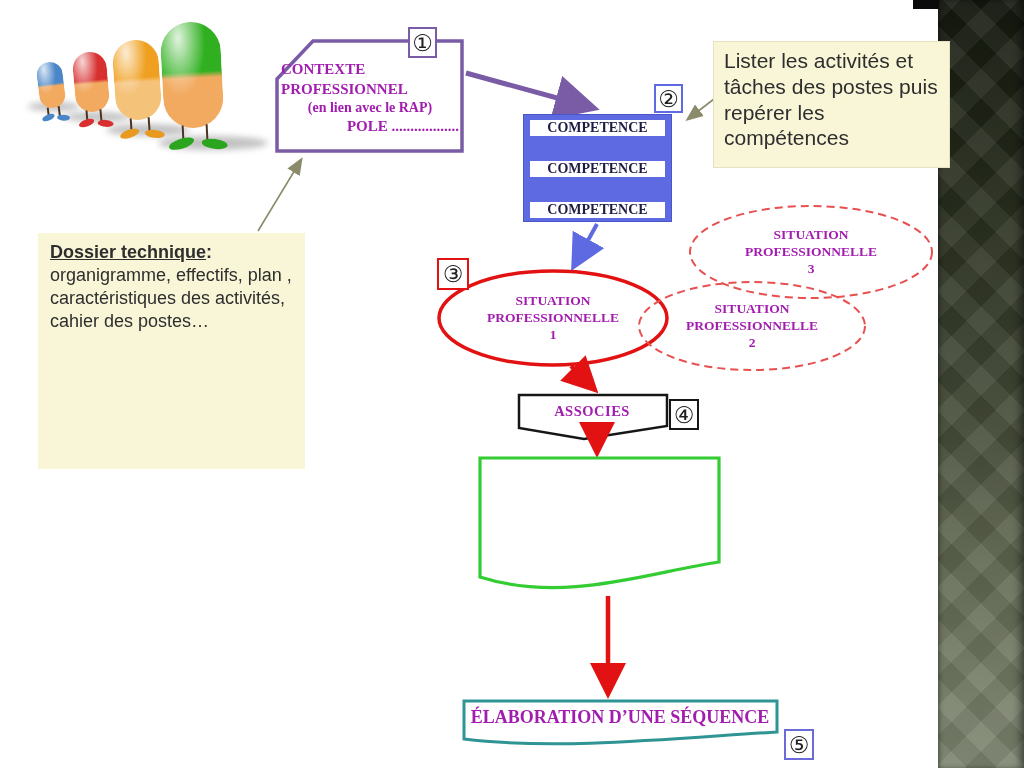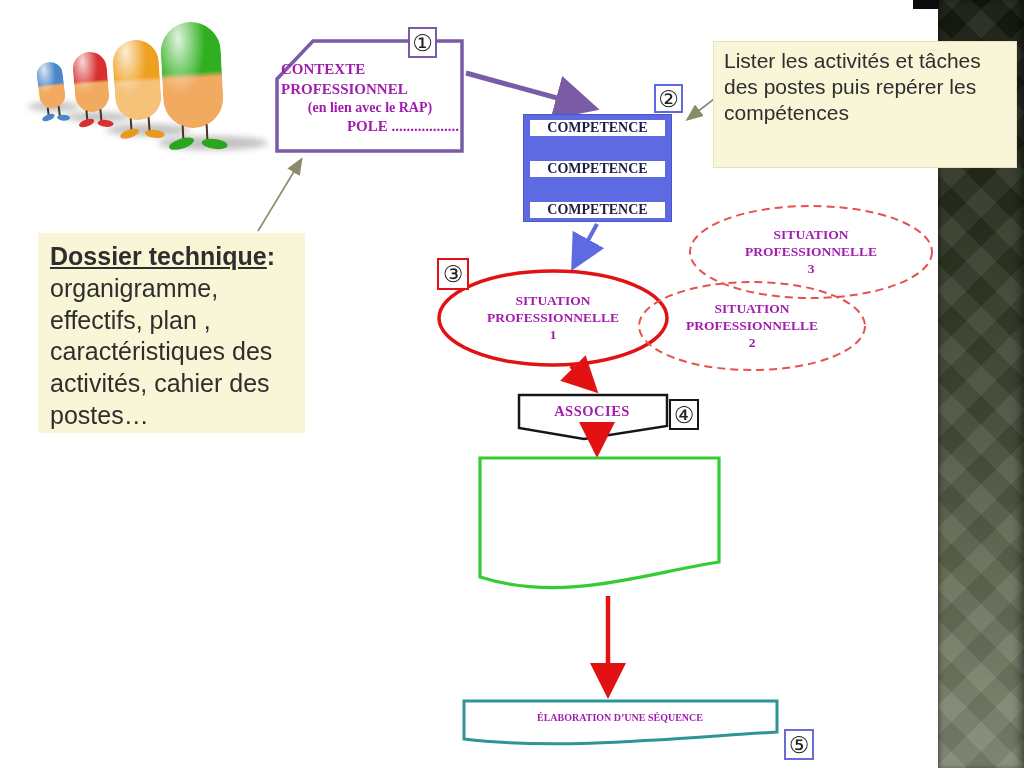--- a/index.html
+++ b/index.html
@@ -11,39 +11,39 @@
       repeating-linear-gradient(45deg, rgba(255,255,255,0.05) 0 21px, rgba(0,0,0,0.05) 21px 42px),
       repeating-linear-gradient(-45deg, rgba(255,255,255,0.05) 0 21px, rgba(0,0,0,0.05) 21px 42px),
       linear-gradient(180deg,#14180f 0%,#1d2215 12%,#2b3120 30%,#454c38 55%,#616952 75%,#777f69 92%,#7d8570 100%);
     box-shadow: inset -7px 0 9px -4px rgba(0,0,0,0.5), inset 3px 0 5px -2px rgba(0,0,0,0.45);}
   .corner{position:absolute;left:913px;top:0;width:26px;height:9px;background:#0b0b0b;z-index:2;}
   
   svg.diagram{position:absolute;left:0;top:0;z-index:2;pointer-events:none;}
   
   .note{position:absolute;background:#f9f6d8;border:1px solid #e6e2bd;color:#2e2e2e;z-index:3;
         box-sizing:border-box;}
-  .callout{left:713px;top:41px;width:304px;height:127px;padding:6px 10px;
+  .callout{left:713px;top:41px;width:237px;height:127px;padding:6px 10px;
            font-size:21px;line-height:1.23;}
-  .dossier{left:38px;top:233px;width:267px;height:200px;padding:8px 12px;
-           font-size:25px;line-height:1.27;border:none;}
+  .dossier{left:38px;top:233px;width:267px;height:236px;padding:8px 12px;
+           font-size:18px;line-height:1.27;border:none;}
   .dossier .ttl{font-weight:bold;text-decoration:underline;}
   .dossier .colon{font-weight:bold;}
   .dossier .body{display:block;}
   
   .dtxt{position:absolute;z-index:3;font-family:"Liberation Serif",serif;font-weight:bold;
         color:#a21caf;}
   .center{transform:translate(-50%,-50%);text-align:center;}
   .cx-text{left:281px;top:60px;width:178px;font-size:15px;line-height:1.3;}
   .cx-text .cx-line:nth-child(3){text-align:center;font-size:14px;}
   .cx-text .cx-line:nth-child(4){text-align:right;}
   .sp{width:210px;font-size:13.5px;line-height:1.25;}
   .an{font-size:14.5px;letter-spacing:.5px;}
   .ident{left:490px;top:464px;width:225px;font-size:13.5px;line-height:1.4;}
   .ident .id-line:nth-child(1),.ident .id-line:nth-child(2){font-size:15px;line-height:1.3;}
-  .elab{font-size:10px;width:320px;}
+  .elab{font-size:18px;width:320px;}
   
   .comp{position:absolute;left:523px;top:114px;width:149px;height:108px;background:#5d6ae2;
         border:1px solid #4a56c6;box-sizing:border-box;padding:5px 6px;display:flex;
         flex-direction:column;justify-content:space-between;z-index:3;gap:25px;}
   .comp .row{height:27px;background:#fff;display:flex;align-items:center;justify-content:center;
         font-family:"Liberation Serif",serif;font-weight:bold;font-size:14px;color:#1c1c45;}
   
   .badge{position:absolute;background:#fff;display:flex;align-items:center;justify-content:center;
          font-size:23px;color:#222;z-index:4;box-sizing:border-box;font-family:"DejaVu Sans",sans-serif;}
   .b1{left:408px;top:27px;width:29px;height:31px;border:2px solid #7a5ba5;}

